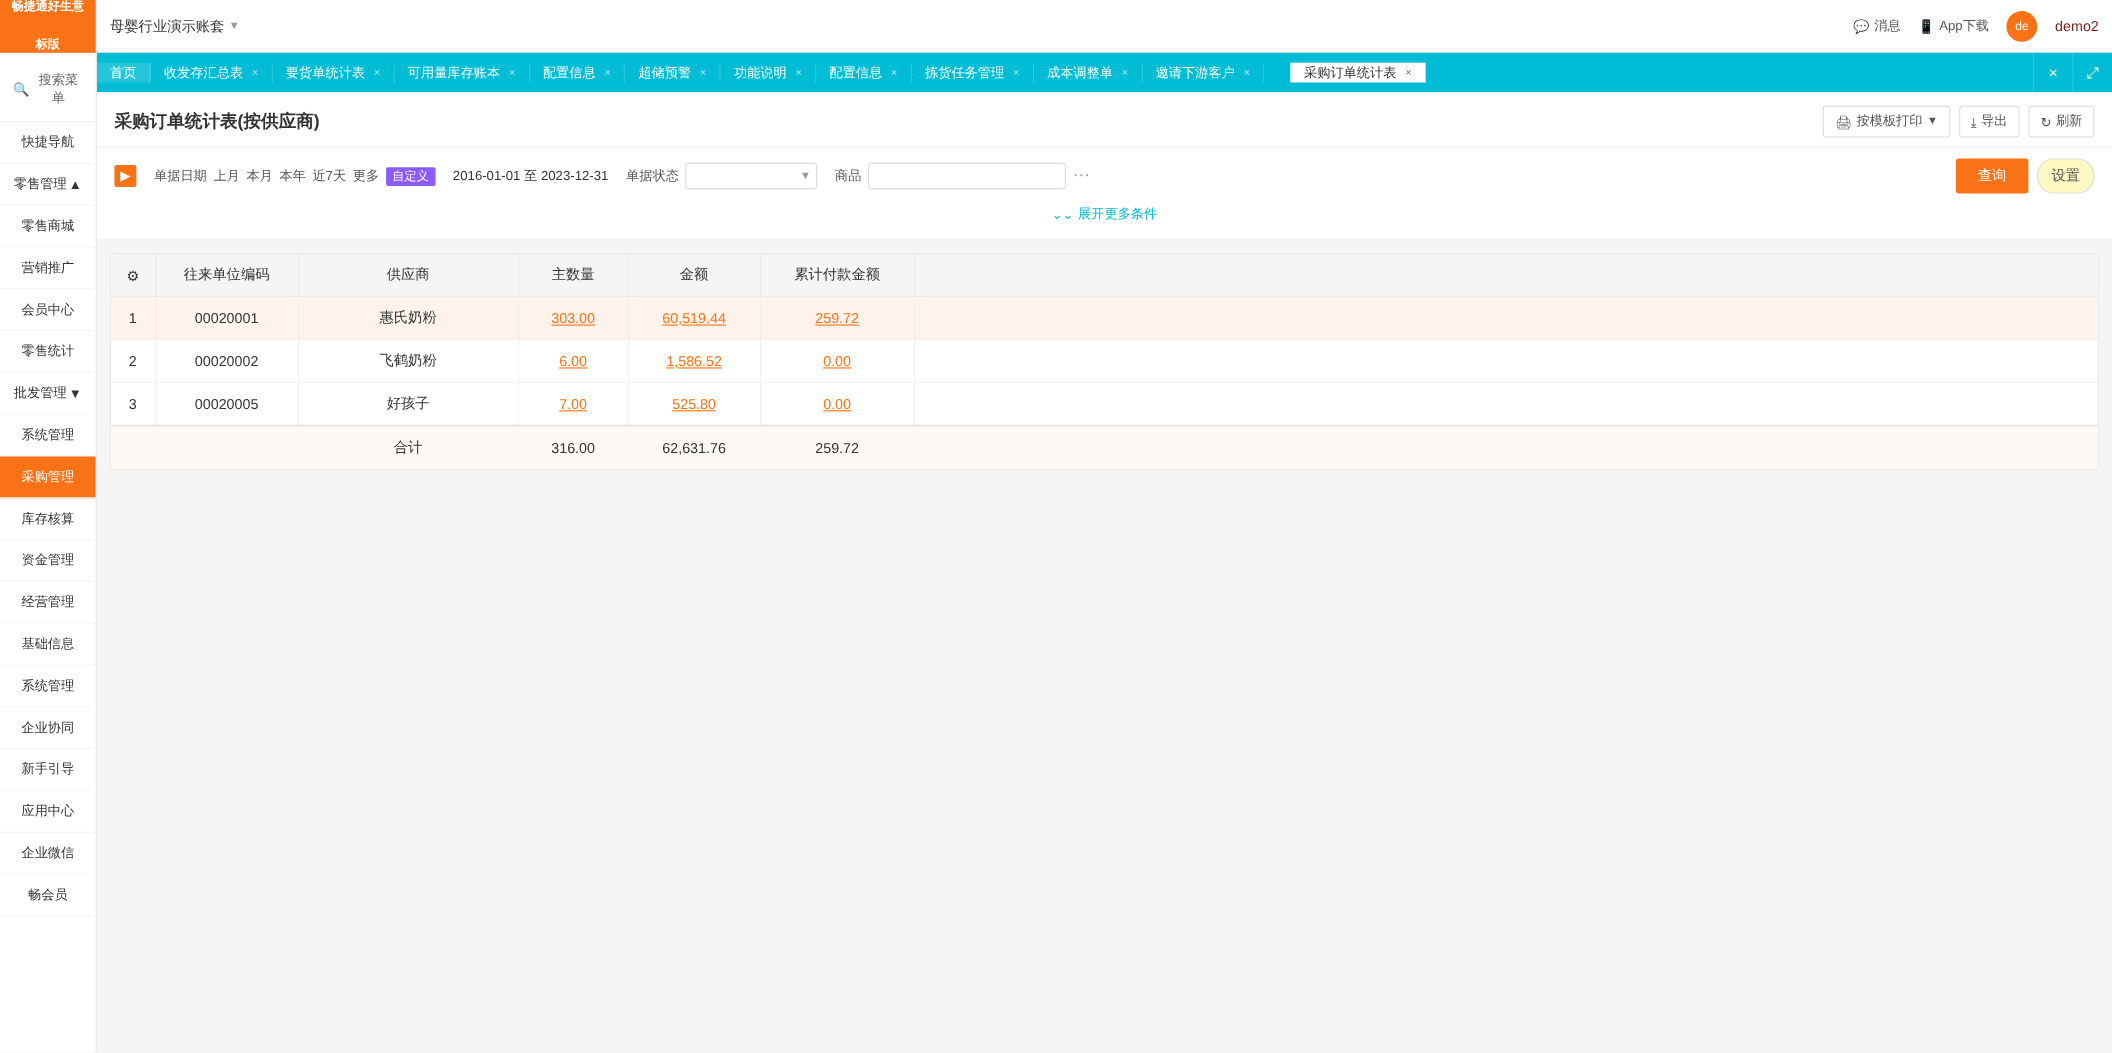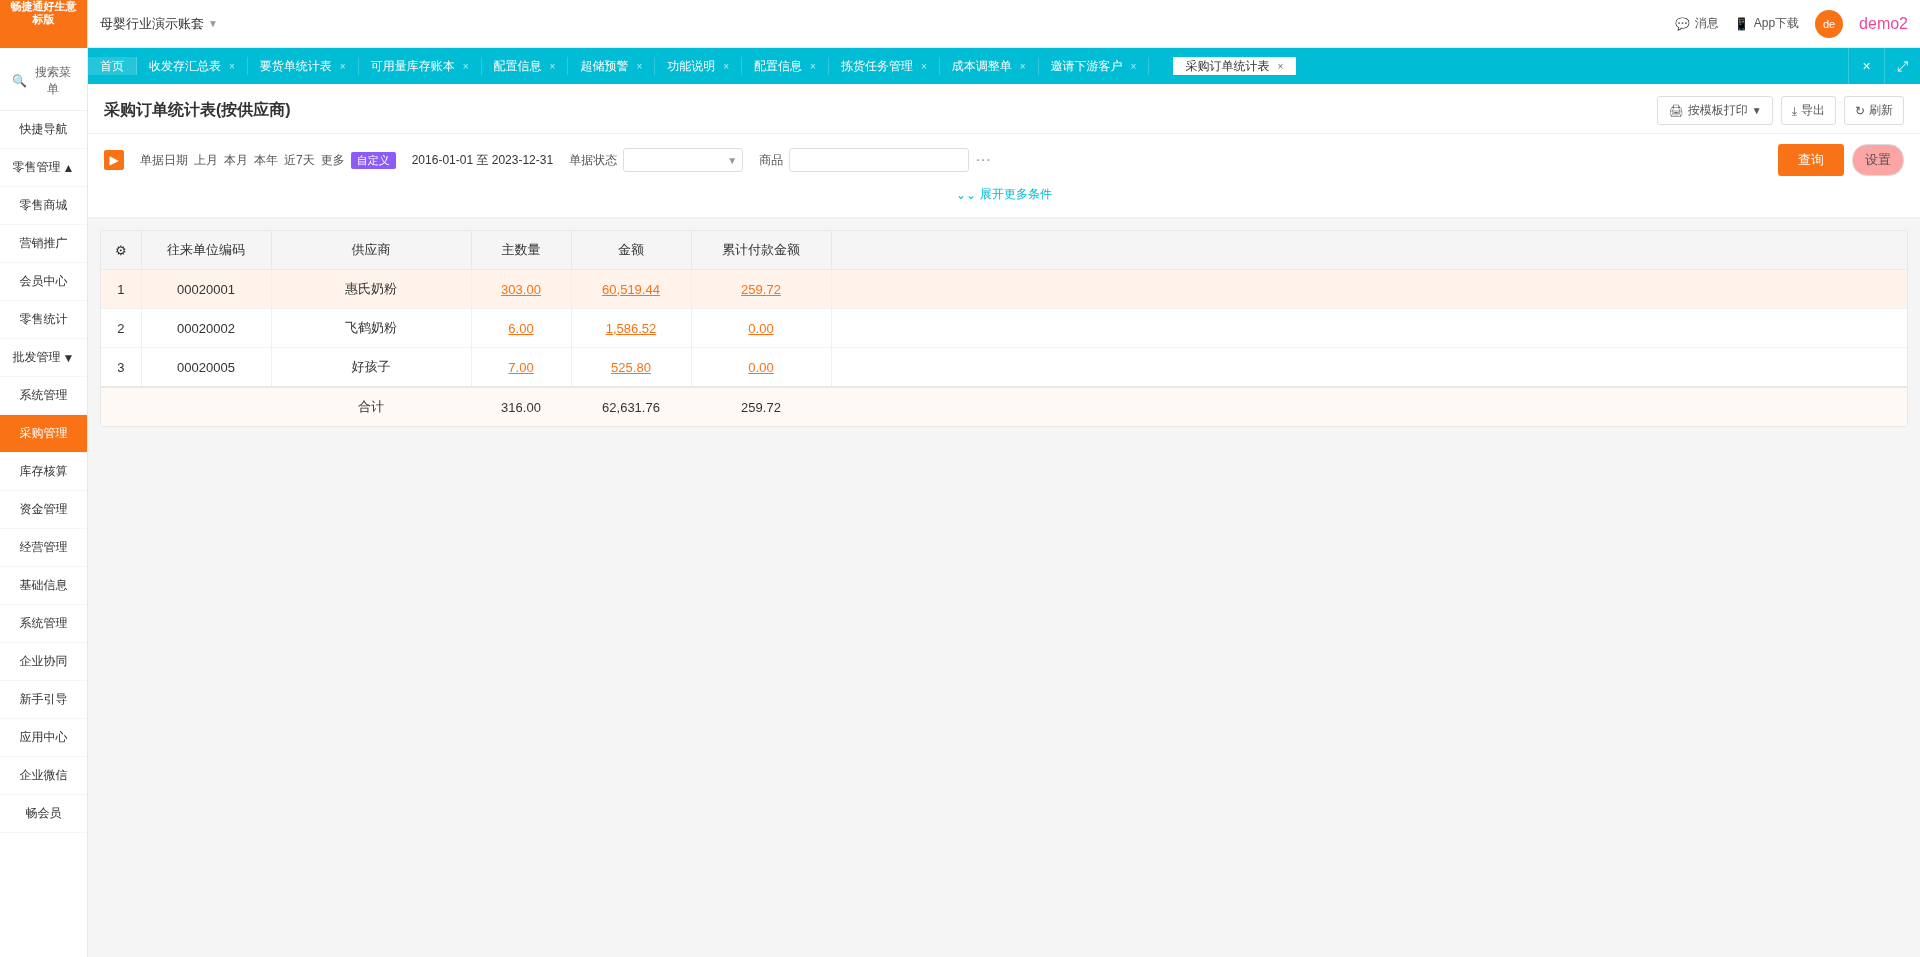--- a/index.html
+++ b/index.html
@@ -1,20 +1,20 @@
 <!DOCTYPE html>
 <html><head>
   <meta charset="utf-8">
   <style>
     * { box-sizing: border-box; margin: 0; padding: 0; }
     body { font-family: "Microsoft YaHei", "PingFang SC", sans-serif; font-size: 13px; background: #f5f5f5; display: flex; height: 957px; overflow: hidden; }
 
     
     .sidebar { width: 88px; background: #fff; border-right: 1px solid #e8e8e8; display: flex; flex-direction: column; flex-shrink: 0; }
-    .logo { background: #f97316; height: 48px; display: flex; align-items: center; justify-content: flex-start; flex-direction: column; }
+    .logo { background: #f97316; height: 48px; display: flex; align-items: center; justify-content: space-between; flex-direction: column; }
     .logo-text { color: #fff; font-size: 11px; font-weight: bold; line-height: 1.2; text-align: center; }
     .sidebar-search { padding: 12px 8px 8px; border-bottom: 1px solid #f0f0f0; }
     .sidebar-search-btn { width: 100%; background: none; border: none; cursor: pointer; color: #666; font-size: 12px; display: flex; align-items: center; justify-content: center; gap: 4px; padding: 4px; }
     .sidebar-nav-item { padding: 10px 8px; text-align: center; cursor: pointer; color: #333; font-size: 12px; border-bottom: 1px solid #f5f5f5; }
     .sidebar-nav-item.active { background: #f97316; color: #fff; }
     .sidebar-nav-item.has-arrow { display: flex; align-items: center; justify-content: center; gap: 2px; }
 
     
     .main { flex: 1; display: flex; flex-direction: column; overflow: hidden; }
 
@@ -54,21 +54,21 @@
     .filter-date-shortcuts { display: flex; gap: 6px; align-items: center; }
     .date-shortcut { font-size: 12px; color: #555; cursor: pointer; }
     .date-custom-tag { background: #8b5cf6; color: #fff; font-size: 11px; padding: 1px 6px; border-radius: 2px; }
     .date-range { font-size: 12px; color: #333; }
     .filter-select { border: 1px solid #ddd; border-radius: 3px; padding: 4px 24px 4px 8px; font-size: 12px; color: #333; background: #fff; appearance: none; cursor: pointer; min-width: 120px; }
     .filter-input { border: 1px solid #ddd; border-radius: 3px; padding: 4px 8px; font-size: 12px; color: #333; background: #fff; min-width: 180px; }
     .select-wrapper { position: relative; display: inline-flex; align-items: center; }
     .select-arrow { position: absolute; right: 6px; color: #999; font-size: 10px; pointer-events: none; }
     .expand-btn { display: flex; align-items: center; gap: 4px; color: #00bcd4; font-size: 12px; cursor: pointer; border: none; background: none; padding: 4px 8px; }
     .btn-query { background: #f97316; color: #fff; border: none; border-radius: 3px; padding: 6px 20px; font-size: 13px; cursor: pointer; }
-    .btn-settings { background: #fca5a5; color: #555; border: 1px solid #ddd; border-radius: 15px; padding: 6px 12px; font-size: 13px; cursor: pointer; }
+    .btn-settings { background: #fef9c3; color: #555; border: 1px solid #ddd; border-radius: 15px; padding: 6px 12px; font-size: 13px; cursor: pointer; }
     .expand-row { display: flex; justify-content: center; padding: 6px 0 0; }
 
     
     .orange-toggle { background: #f97316; color: #fff; border: none; width: 20px; height: 20px; border-radius: 2px; cursor: pointer; display: flex; align-items: center; justify-content: center; font-size: 12px; flex-shrink: 0; }
 
     
     .table-container { background: #fff; margin: 12px; border: 1px solid #e8e8e8; border-radius: 3px; }
     table { width: 100%; border-collapse: collapse; }
     thead tr { background: #f5f5f5; border-bottom: 1px solid #e8e8e8; }
     thead th { padding: 10px 12px; text-align: center; font-size: 13px; font-weight: 500; color: #333; border-right: 1px solid #e8e8e8; }
@@ -181,21 +181,21 @@
         <span>💬</span>
         <span>消息</span>
       </button>
       <button class="top-bar-icon-btn">
         <span>📱</span>
         <span>App下载</span>
       </button>
       <div class="user-avatar">
         <span>de</span>
       </div>
-      <span style="font-size:16px; color:#ec4899;">demo2</span>
+      <span style="font-size:13px; color:#7f1d1d;">demo2</span>
     </div>
   </div>
 
   <div class="tab-bar">
     <div class="tab-item home">
       <span>首页</span>
     </div>
     <div class="tab-item">
       <span>收发存汇总表</span>
       <span class="close-icon">×</span>

